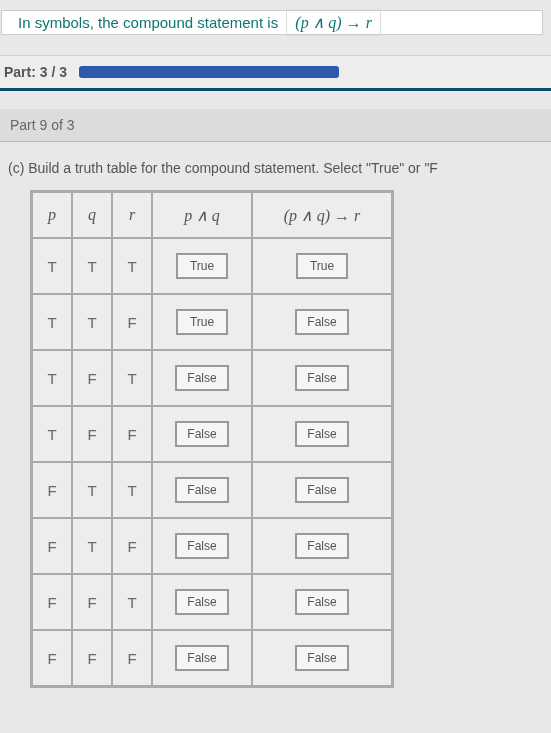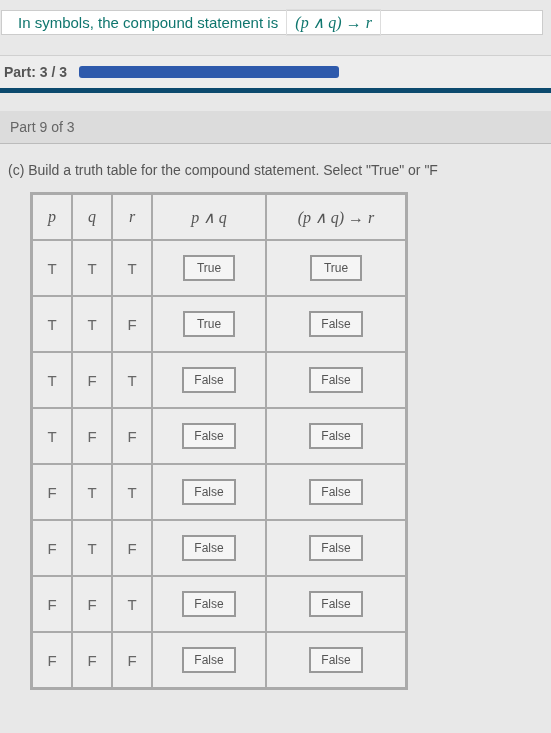--- a/index.html
+++ b/index.html
@@ -26,21 +26,21 @@
       margin-left: 4px;
       font-family: 'Times New Roman', serif;
       font-style: italic;
       font-size: 16px;
     }
     .part-bar {
       display: flex;
       align-items: center;
       padding: 8px 4px;
       border-top: 1px solid #d0d0d0;
-      border-bottom: 5px solid #0c4a6e;
+      border-bottom: 3px solid #0c4a6e;
       background: #ededed;
       font-size: 14px;
       color: #555;
     }
     .part-label { margin-right: 12px; font-weight: bold;}
     .progress {
       width: 260px;
       height: 12px;
       background: #d8d8d8;
       border-radius: 3px;
@@ -88,21 +88,21 @@
       font-size: 16px;
       color: #555;
       height: 46px;
     }
     .truth-table td {
       height: 56px;
       font-size: 15px;
       color: #666;
     }
     .col-narrow { width: 40px; }
-    .col-mid { width: 114px; }
+    .col-mid { width: 100px; }
     .col-wide { width: 140px; }
     .select-box {
       border: 2px solid #999;
       background: #f5f5f5;
       padding: 4px 10px;
       display: inline-block;
       font-size: 12px;
       color: #555;
       cursor: pointer;
       min-width: 52px;

